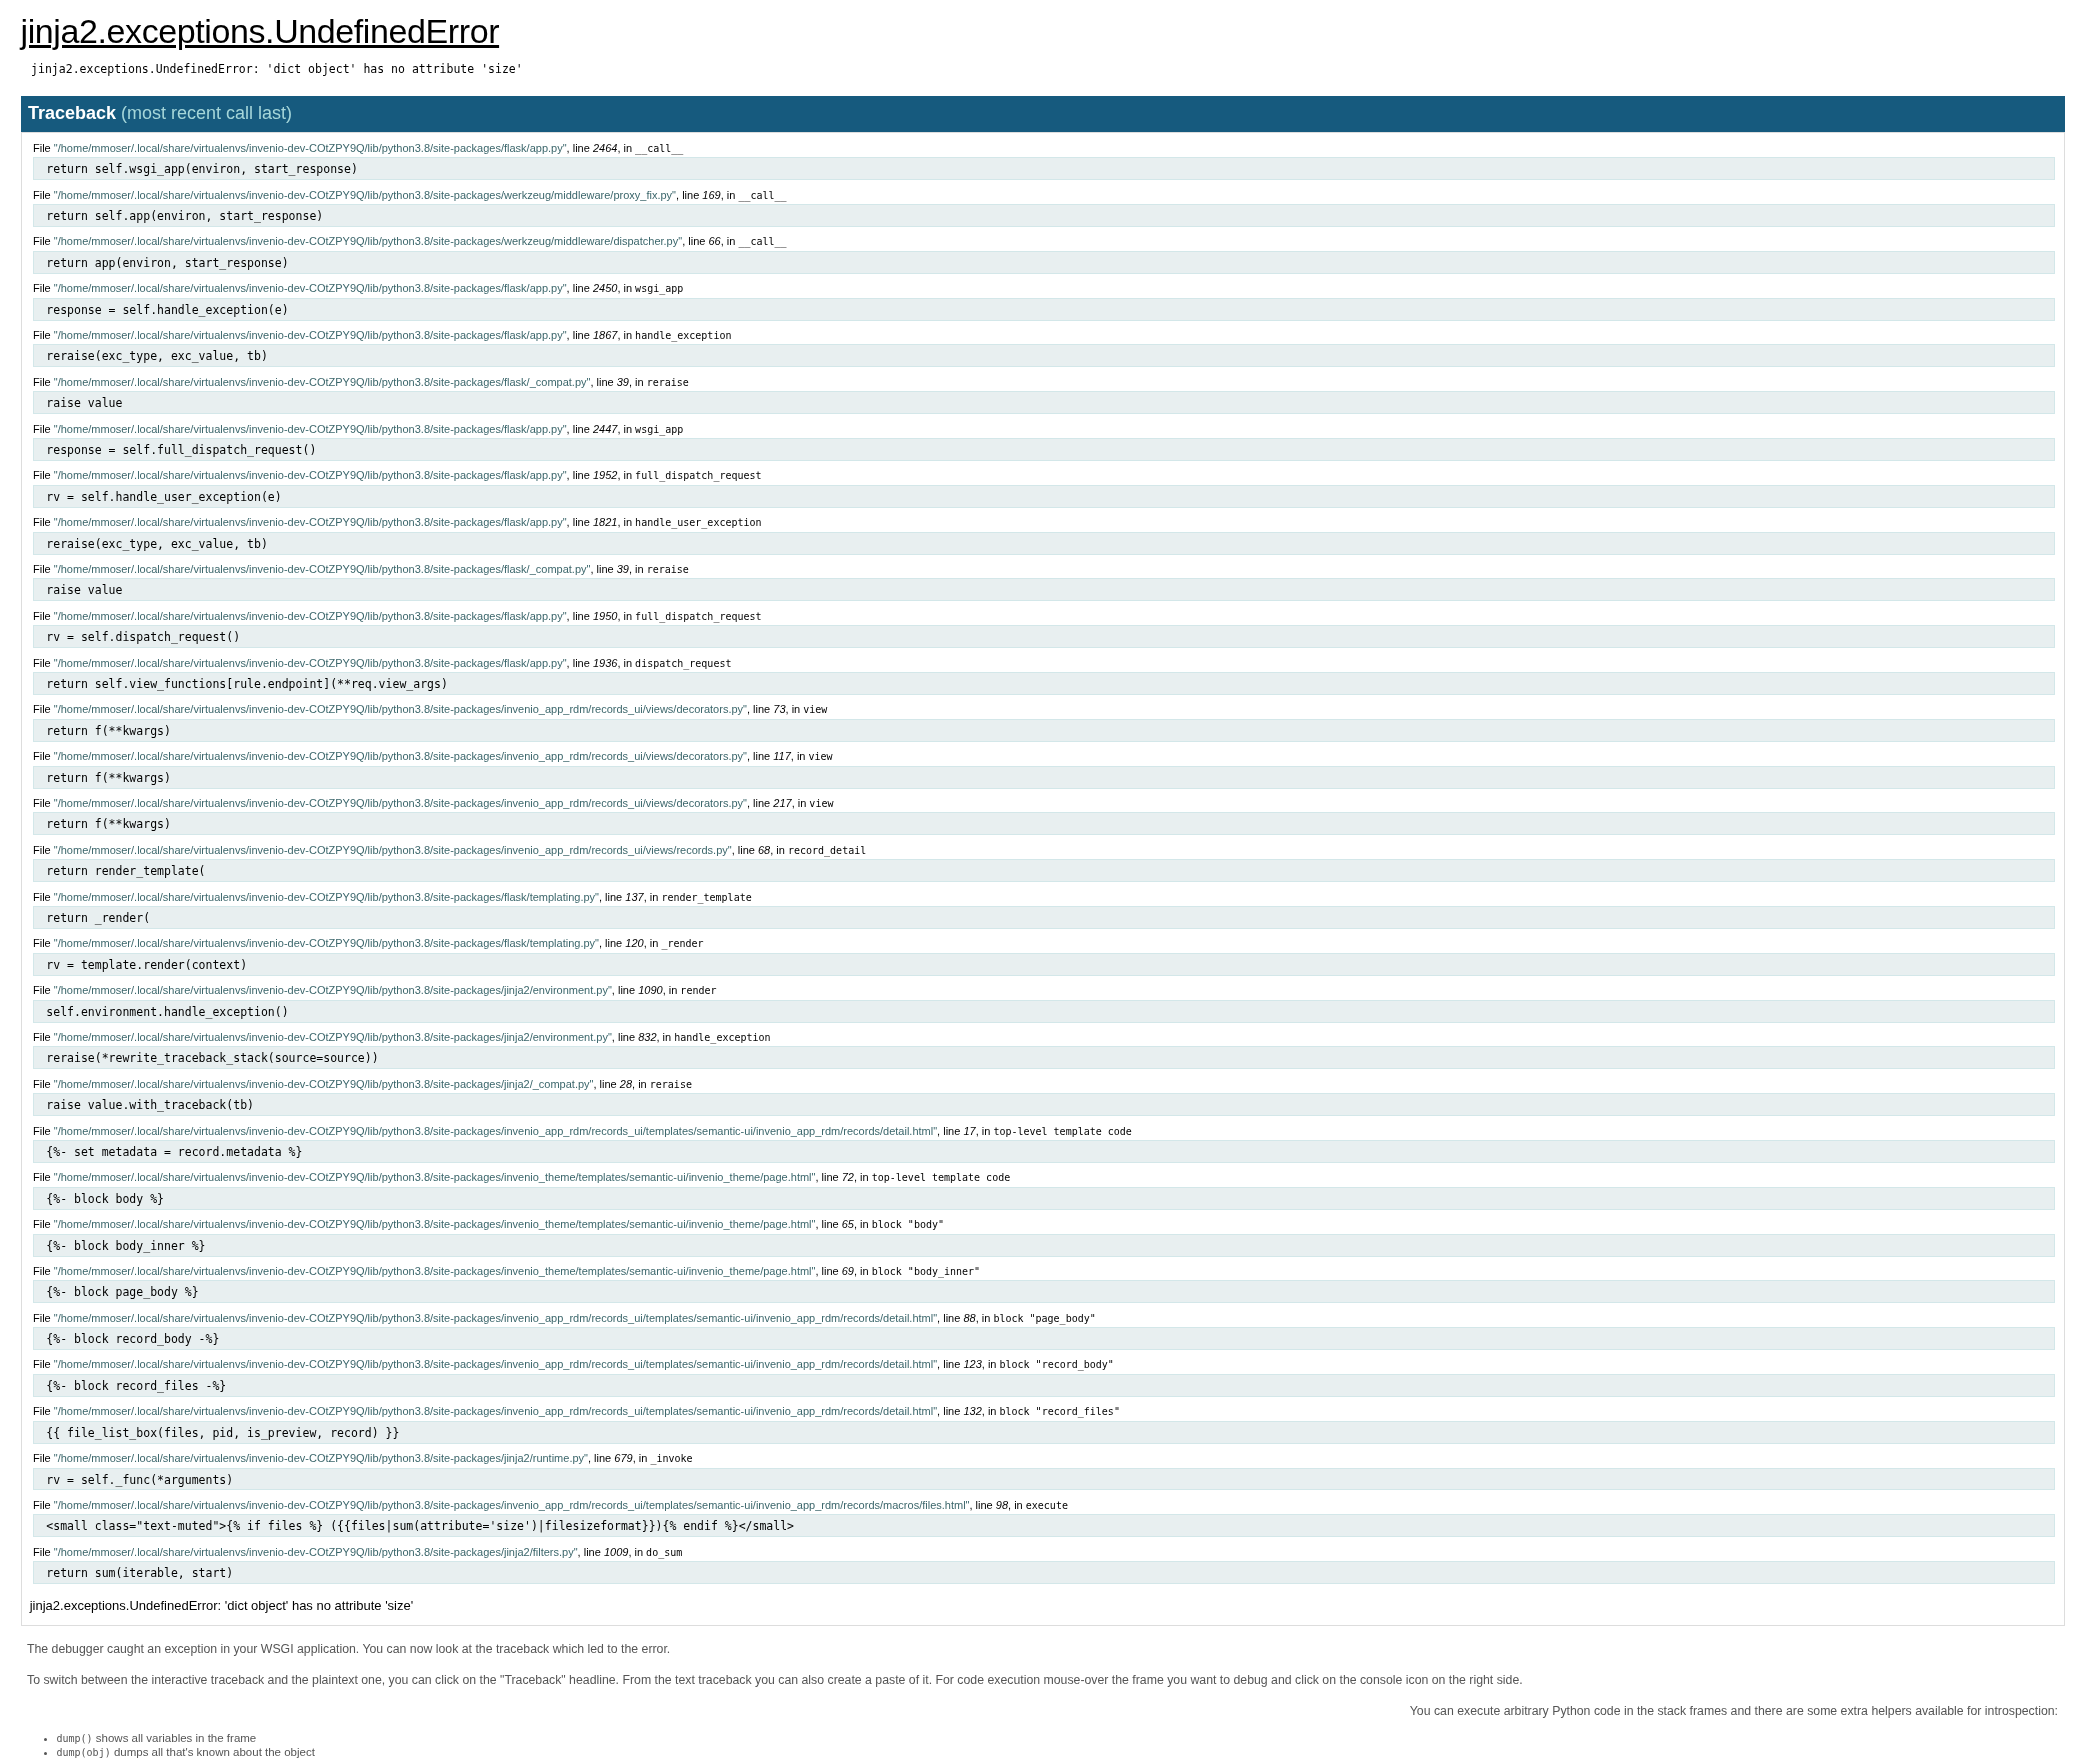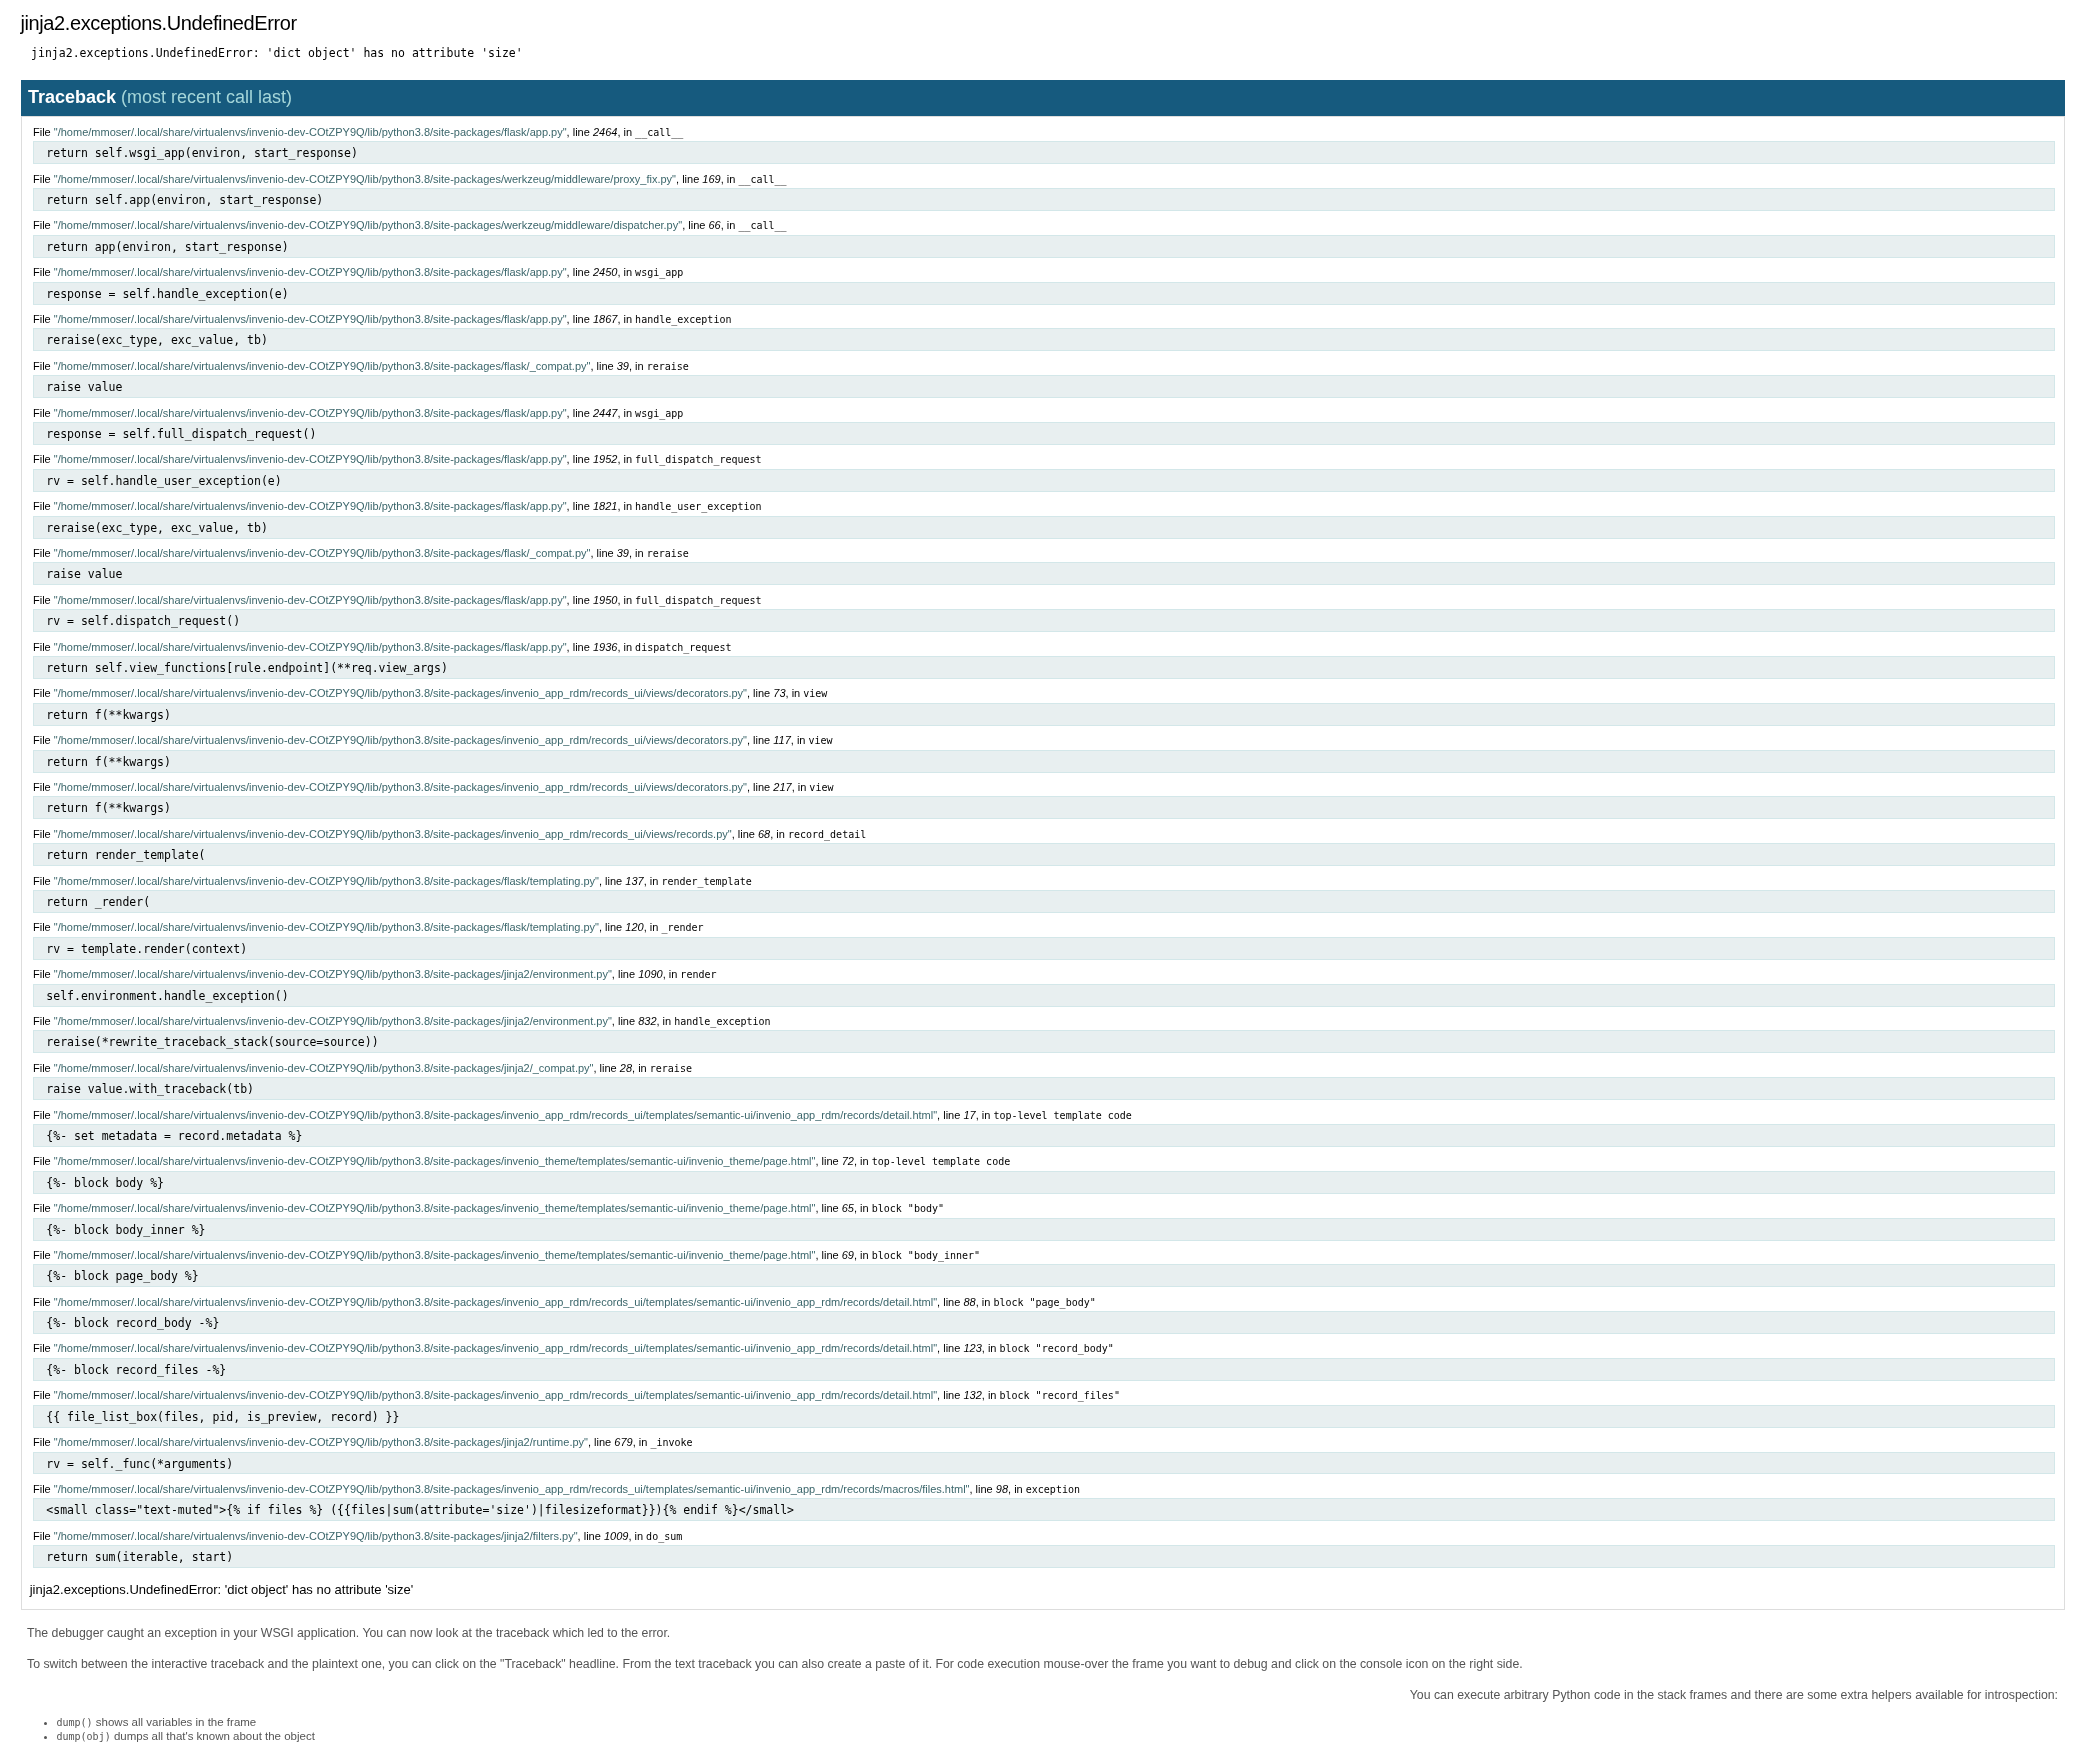--- a/index.html
+++ b/index.html
@@ -1,19 +1,19 @@
 <!DOCTYPE html>
 <html><head>
 <meta charset="utf-8">
 <style>
   html, body { margin: 0; padding: 0; background: #ffffff; color: #000;
                font-family: "Liberation Sans", sans-serif; font-size: 12.3px; }
   .debugger { padding: 11.5px 20.5px 24.5px 20.5px; }
 
-  h1.page-title { font-size: 20px; font-weight: 500; margin: 0 0 11.5px 0; letter-spacing: -0.4px; }
+  h1.page-title { font-size: 34px; font-weight: 500; margin: 0 0 11.5px 0; letter-spacing: -0.4px; text-decoration: underline; }
 
   .detail p { margin: 0 0 6.5px 10.6px; font-size: 11.5px; white-space: pre-wrap;
               font-family: "DejaVu Sans Mono", monospace; }
 
   h2.traceback-header { font-size: 18px; font-weight: 700; margin: 1.1em 0 0 0; padding: 7.4px;
                         background-color: #165A7E; color: #ffffff; cursor: pointer; }
   h2.traceback-header em { font-style: normal; font-weight: 400; color: #A5D6D9; }
 
   div.traceback { border: 0.8px solid #ddd; margin: 0 0 1em 0; padding: 8.2px 8.2px 11.5px 8.2px; }
   div.traceback ul { list-style: none; margin: 0; padding: 0 0 0 3.3px; }
@@ -195,21 +195,21 @@
     <h4 class="frame-header"><span>File </span><cite class="filename">/home/mmoser/.local/share/virtualenvs/invenio-dev-COtZPY9Q/lib/python3.8/site-packages/invenio_app_rdm/records_ui/templates/semantic-ui/invenio_app_rdm/records/detail.html</cite><span>, line </span><em class="line">132</em><span>, in </span><code>block "record_files"</code></h4>
     <pre>{{ file_list_box(files, pid, is_preview, record) }}</pre>
   </li>
 
   <li class="frame">
     <h4 class="frame-header"><span>File </span><cite class="filename">/home/mmoser/.local/share/virtualenvs/invenio-dev-COtZPY9Q/lib/python3.8/site-packages/jinja2/runtime.py</cite><span>, line </span><em class="line">679</em><span>, in </span><code>_invoke</code></h4>
     <pre>rv = self._func(*arguments)</pre>
   </li>
 
   <li class="frame">
-    <h4 class="frame-header"><span>File </span><cite class="filename">/home/mmoser/.local/share/virtualenvs/invenio-dev-COtZPY9Q/lib/python3.8/site-packages/invenio_app_rdm/records_ui/templates/semantic-ui/invenio_app_rdm/records/macros/files.html</cite><span>, line </span><em class="line">98</em><span>, in </span><code>exception</code></h4>
+    <h4 class="frame-header"><span>File </span><cite class="filename">/home/mmoser/.local/share/virtualenvs/invenio-dev-COtZPY9Q/lib/python3.8/site-packages/invenio_app_rdm/records_ui/templates/semantic-ui/invenio_app_rdm/records/macros/files.html</cite><span>, line </span><em class="line">98</em><span>, in </span><code>execute</code></h4>
     <pre>&lt;small class="text-muted"&gt;{% if files %} ({{files|sum(attribute='size')|filesizeformat}}){% endif %}&lt;/small&gt;</pre>
   </li>
 
   <li class="frame">
     <h4 class="frame-header"><span>File </span><cite class="filename">/home/mmoser/.local/share/virtualenvs/invenio-dev-COtZPY9Q/lib/python3.8/site-packages/jinja2/filters.py</cite><span>, line </span><em class="line">1009</em><span>, in </span><code>do_sum</code></h4>
     <pre>return sum(iterable, start)</pre>
   </li>
 </ul>
     <blockquote class="final-error">jinja2.exceptions.UndefinedError: 'dict object' has no attribute 'size'</blockquote>
   </div>

